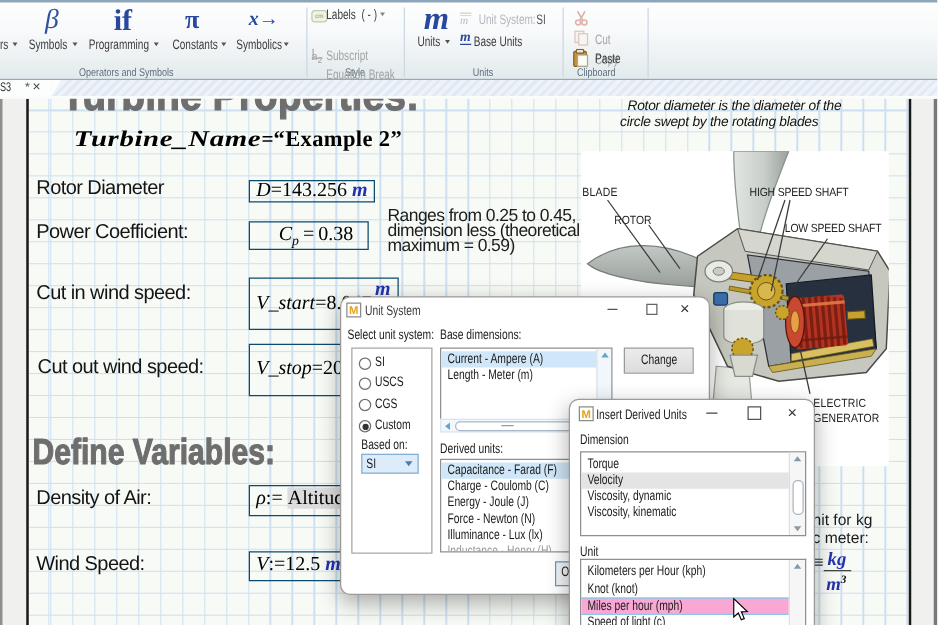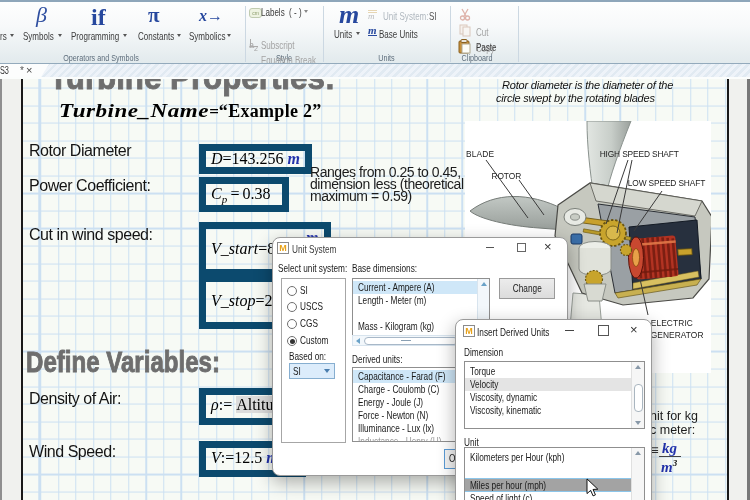--- a/index.html
+++ b/index.html
@@ -30,21 +30,21 @@
     background-color:#f7faf5;
     background-image:
       repeating-linear-gradient(to right,#cce0f2 0 1.2px,transparent 1.2px 17.56px),
       repeating-linear-gradient(to bottom,#cce0f2 0 1.2px,transparent 1.2px 17.56px);
     background-position:17.26px 8.56px;}
   #pbl{left:21px;top:0;width:2px;height:421px;background:#191919;}
   #pbr{left:727px;top:0;width:2px;height:421px;background:#191919;}
   #wedgeL{left:0;top:0;width:2px;height:421px;background:#8f8f8f;}
   #wedgeR{left:747px;top:0;width:3px;height:421px;background:#787878;}
   .wslabel{position:absolute;font-size:16px;color:#141414;letter-spacing:-0.45px;white-space:nowrap;}
-  .mbox{position:absolute;border:7px solid #0c4a6e;background:transparent;
+  .mbox{position:absolute;border:1px solid #0c4a6e;background:transparent;
         font-family:"Liberation Serif",serif;font-size:16px;color:#000;}
   .mi{font-style:italic;}
   .unit{color:#2433ac;font-weight:bold;font-style:italic;font-family:"Liberation Serif",serif;}
   .hdg{position:absolute;font-weight:bold;color:#6e6e6e;white-space:nowrap;
        transform-origin:left top;-webkit-text-stroke:0.9px #6e6e6e;}
   
   .dlg{position:absolute;background:#fff;border:1px solid #9a9a9a;border-radius:8px;
        box-shadow:0 6px 18px rgba(0,0,0,0.32);font-size:11px;color:#1a1a1a;}
   .sqz{display:inline-block;transform:scaleX(0.75);transform-origin:left center;white-space:nowrap;}
   .mlogo{position:absolute;width:10px;height:10px;border:1px solid #8b8b8b;background:#fff;
@@ -221,27 +221,28 @@
   <div class="abs" id="wedgeL"></div>
   <div class="abs" id="wedgeR"></div>
 
   <div class="hdg" style="left:49px;top:-21.5px;font-size:34px;transform:scaleX(0.92)">Turbine Properties:</div>
   <div class="abs" style="left:59px;top:21.5px;font-family:'Liberation Serif',serif;font-size:17px;font-weight:bold;white-space:nowrap">
     <span class="mi" style="display:inline-block;transform:scaleX(1.28);transform-origin:left center;letter-spacing:0.4px;font-size:18px">Turbine_Name</span><span style="margin-left:33px">=</span><span style="font-size:18px;letter-spacing:0.3px">“Example 2”</span>
   </div>
   <div class="wslabel" style="left:29px;top:63px">Rotor Diameter</div>
   <div class="wslabel" style="left:29px;top:98px">Power Coefficient:</div>
   <div class="wslabel" style="left:29px;top:147px">Cut in wind speed:</div>
+  <div class="wslabel" style="left:30px;top:206px">Cut out wind speed:</div>
   <div class="wslabel" style="left:29px;top:311px">Density of Air:</div>
   <div class="wslabel" style="left:29px;top:364px">Wind Speed:</div>
   <div class="hdg" style="left:26px;top:266.5px;font-size:29px;transform:scaleX(0.83)">Define Variables:</div>
 
   <div class="mbox" style="left:199px;top:65px;width:94px;height:16px;line-height:16px;padding-left:5px">
     <span class="mi">D</span>=143.256&nbsp;<span class="unit">m</span></div>
-  <div class="mbox" style="left:199px;top:98px;width:71px;height:21px;line-height:19px;padding-left:5px">
+  <div class="mbox" style="left:199px;top:98px;width:71px;height:21px;line-height:19px;padding-left:23px">
     <span class="mi">C</span><sub class="mi" style="font-size:11px">p</sub> = 0.38</div>
   <div class="mbox" style="left:199px;top:143px;width:118px;height:40px;">
     <span class="abs" style="left:5px;top:11px;white-space:nowrap"><span class="mi">V_start</span>=8.047</span>
     <span class="abs unit" style="left:100px;top:0px">m</span>
     <span class="abs" style="left:98px;top:19px;width:17px;height:1.2px;background:#444"></span>
     <span class="abs unit" style="left:102px;top:20px">s</span>
   </div>
   <div class="mbox" style="left:199px;top:196px;width:118px;height:40px;">
     <span class="abs" style="left:5px;top:10px;white-space:nowrap"><span class="mi">V_stop</span>=20.117</span>
     <span class="abs unit" style="left:102px;top:-1px">m</span>
@@ -285,21 +286,20 @@
   <div class="abs" style="left:27px;top:96px"><span class="sqz">Custom</span></div>
   <div class="abs" style="left:16px;top:112px"><span class="sqz">Based on:</span></div>
   <div class="abs" style="left:16px;top:125px;width:44px;height:14px;background:#dcecfb;border:1px solid #86aed0">
     <span style="position:absolute;left:3px;top:1px"><span class="sqz">SI</span></span>
     <span style="position:absolute;right:4px;top:5px;width:0;height:0;border-left:3px solid transparent;border-right:3px solid transparent;border-top:4px solid #4a7dae"></span>
   </div>
   <div class="abs" style="left:79px;top:24px"><span class="sqz">Base dimensions:</span></div>
   <div class="lbox" style="left:79px;top:40px;width:136px;height:57px">
     <div class="lrow" style="top:2px;background:#cfe7f8"><span class="sqz">Current - Ampere (A)</span></div>
     <div class="lrow" style="top:15px"><span class="sqz">Length - Meter (m)</span></div>
-    <div class="lrow" style="top:41px"><span class="sqz">Mass - Kilogram (kg)</span></div>
     <div class="abs" style="right:0;top:0;bottom:0;width:11px;background:#f2f7fb;border-left:1px solid #d8e4ee">
       <span style="position:absolute;left:2.5px;top:3px;width:0;height:0;border-left:3px solid transparent;border-right:3px solid transparent;border-bottom:4px solid #6aa2c8"></span>
       <span style="position:absolute;left:2.5px;bottom:3px;width:0;height:0;border-left:3px solid transparent;border-right:3px solid transparent;border-top:4px solid #6aa2c8"></span>
     </div>
   </div>
   <div class="abs" style="left:79px;top:97px;width:136px;height:9px;background:#f2f7fb;border:1px solid #d8e4ee">
     <span style="position:absolute;left:3px;top:1.5px;width:0;height:0;border-top:3px solid transparent;border-bottom:3px solid transparent;border-right:4px solid #6aa2c8"></span>
     <span style="position:absolute;right:3px;top:1.5px;width:0;height:0;border-top:3px solid transparent;border-bottom:3px solid transparent;border-left:4px solid #6aa2c8"></span>
     <span style="position:absolute;left:11px;top:0.5px;width:92px;height:6.5px;background:#fff;border:1px solid #a8b8c8;border-radius:4px"></span>
     <span style="position:absolute;left:48px;top:4px;width:10px;height:1px;background:#8aa0b4"></span>
@@ -333,21 +333,22 @@
     <div class="lrow" style="top:29px"><span class="sqz">Viscosity, dynamic</span></div>
     <div class="abs" style="right:0;top:0;bottom:0;width:12px;background:#f6f6f6;border-left:1px solid #e0e0e0">
       <span style="position:absolute;left:3px;top:3px;width:0;height:0;border-left:3px solid transparent;border-right:3px solid transparent;border-bottom:4px solid #8898a8"></span>
       <span style="position:absolute;left:3px;bottom:3px;width:0;height:0;border-left:3px solid transparent;border-right:3px solid transparent;border-top:4px solid #8898a8"></span>
       <span style="position:absolute;left:1.5px;top:22px;width:7px;height:26px;background:#fff;border:1px solid #aab6c0;border-radius:4px"></span>
     </div>
   </div>
   <div class="abs" style="left:8px;top:116px"><span class="sqz">Unit</span></div>
   <div class="lbox" style="left:8px;top:127px;width:179px;height:73px;border-bottom:none">
     <div class="lrow" style="top:3px"><span class="sqz">Kilometers per Hour (kph)</span></div>
-    <div class="lrow" style="top:30px;background:#a3a3a3;border-top:1px solid #8cc6ea;border-bottom:1px solid #8cc6ea;height:12px"><span class="sqz">Miles per hour (mph)</span></div>
+    <div class="lrow" style="top:17px"><span class="sqz">Knot (knot)</span></div>
+    <div class="lrow" style="top:30px;background:#f9a8d4;border-top:1px solid #8cc6ea;border-bottom:1px solid #8cc6ea;height:12px"><span class="sqz">Miles per hour (mph)</span></div>
     <div class="lrow" style="top:44px"><span class="sqz">Speed of light (c)</span></div>
     <div class="abs" style="right:0;top:0;height:60px;width:12px;background:#f6f6f6;border-left:1px solid #e0e0e0">
       <span style="position:absolute;left:3px;top:3px;width:0;height:0;border-left:3px solid transparent;border-right:3px solid transparent;border-bottom:4px solid #8898a8"></span>
     </div>
   </div>
 </div>
 
 <svg class="abs" style="left:585px;top:478px;z-index:99" width="15" height="22" viewBox="0 0 16 24">
   <path d="M2 1 L2 17 L6 13.5 L8.6 19.5 L11.2 18.4 L8.6 12.5 L13.8 12.2 Z" fill="#fff" stroke="#000" stroke-width="1"></path>
 </svg>

